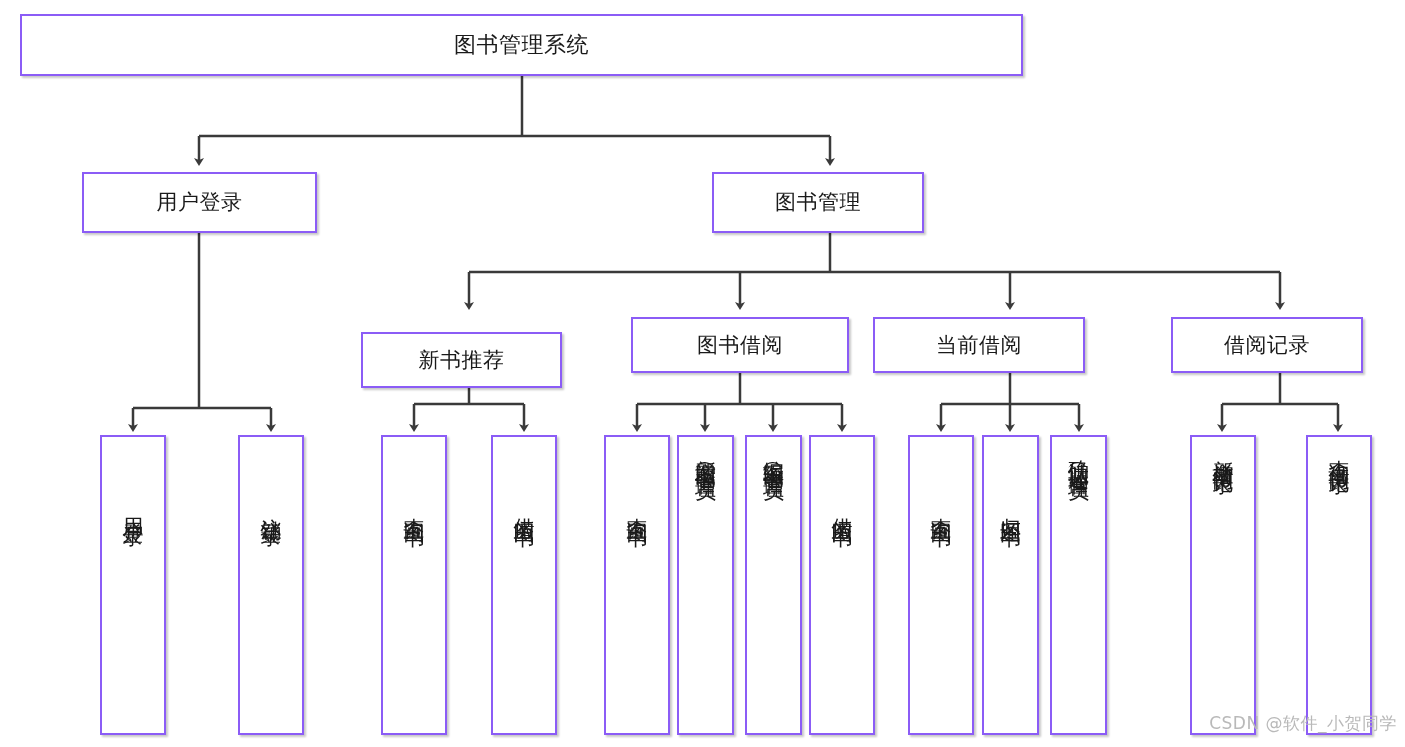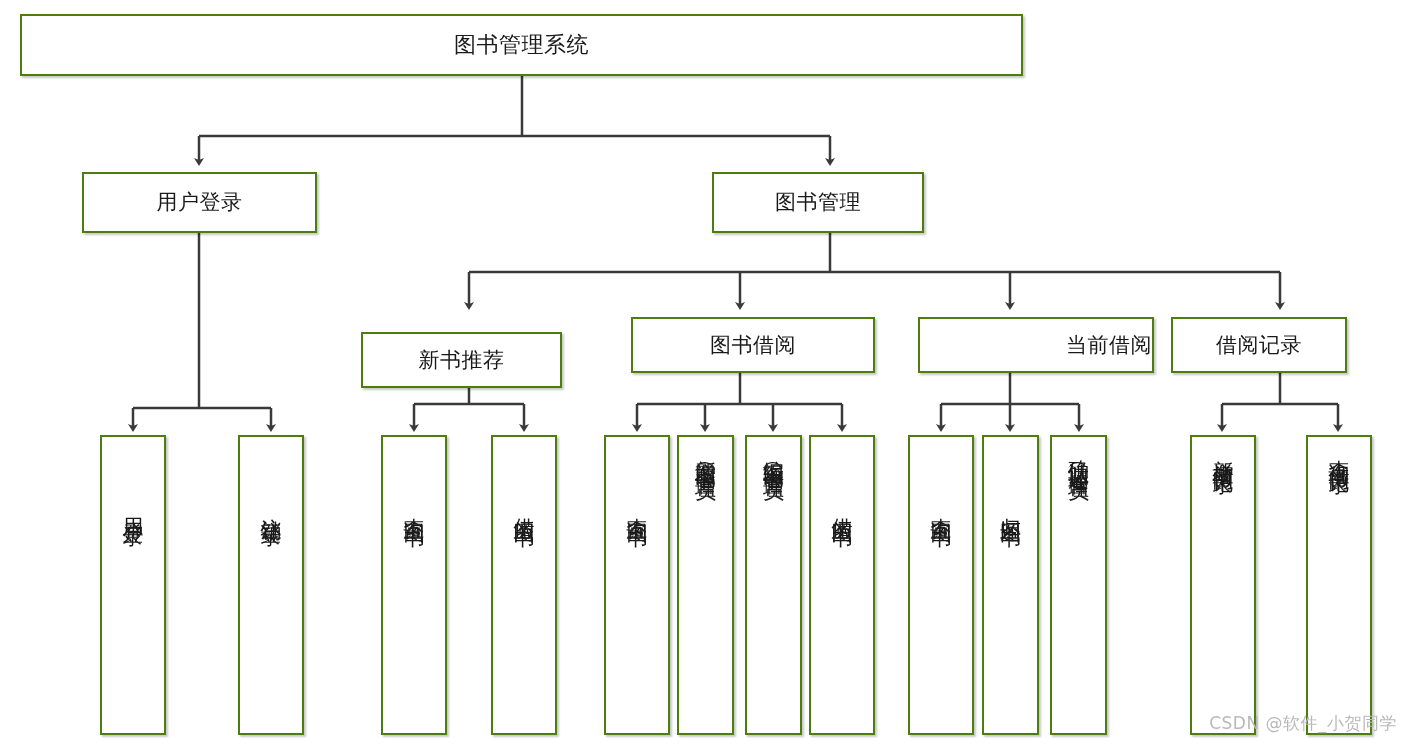--- a/index.html
+++ b/index.html
@@ -23,21 +23,21 @@
     left: 0;
     top: 0;
     width: 1405px;
     height: 747px;
     pointer-events: none;
   }
   .node {
     position: absolute;
     box-sizing: border-box;
     background: #ffffff;
-    border: 2px solid #4d7c0f;
+    border: 2px solid #8b5cf6;
     box-shadow: 2px 2px 2px rgba(0,0,0,0.22);
     display: flex;
     align-items: center;
     justify-content: center;
     color: #1a1a1a;
   }
   .node .label {
     display: block;
     text-align: center;
     line-height: 1.28;
@@ -141,27 +141,27 @@
   <div class="node h" style="left:82px; top:172px; width:235px; height:61px;">
     <span class="label">用户登录</span>
   </div>
   <div class="node h" style="left:712px; top:172px; width:212px; height:61px;">
     <span class="label">图书管理</span>
   </div>
 
   <div class="node h" style="left:361px; top:332px; width:201px; height:56px;justify-content:center;">
     <span class="label">新书推荐</span>
   </div>
-  <div class="node h" style="left:631px; top:317px; width:244px; height:56px;">
+  <div class="node h" style="left:631px; top:317px; width:218px; height:56px;">
     <span class="label">图书借阅</span>
   </div>
-  <div class="node h" style="left:918px; top:317px; width:236px; height:56px;justify-content:flex-end;">
+  <div class="node h" style="left:873px; top:317px; width:212px; height:56px;">
     <span class="label">当前借阅</span>
   </div>
-  <div class="node h" style="left:1171px; top:317px; width:176px; height:56px;">
+  <div class="node h" style="left:1171px; top:317px; width:192px; height:56px;">
     <span class="label">借阅记录</span>
   </div>
 
   <div class="node v mid" style="left:100px; top:435px; width:66px; height:300px;">
     <span class="label">用户登录</span>
   </div>
   <div class="node v mid" style="left:238px; top:435px; width:66px; height:300px;">
     <span class="label">注销登录</span>
   </div>
 

